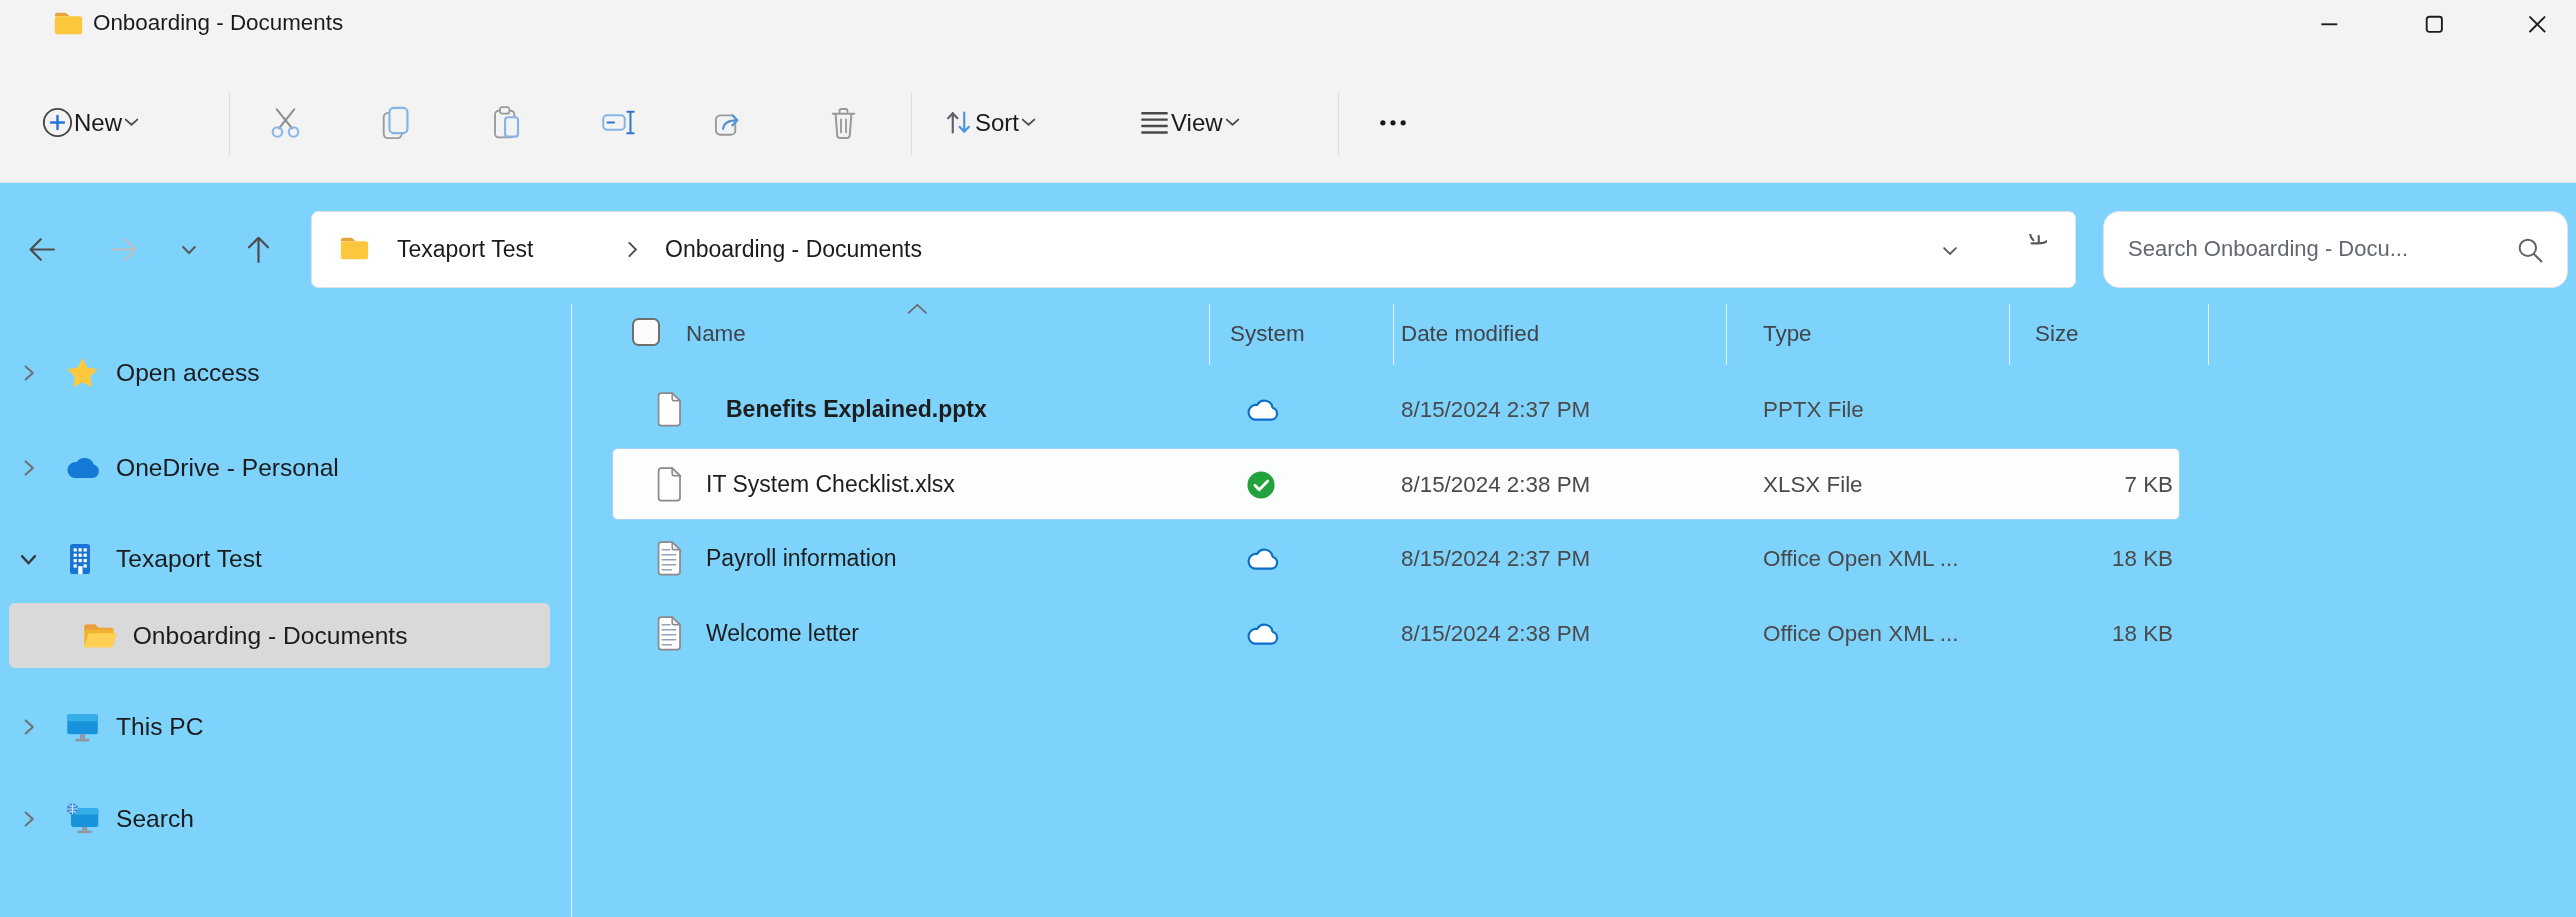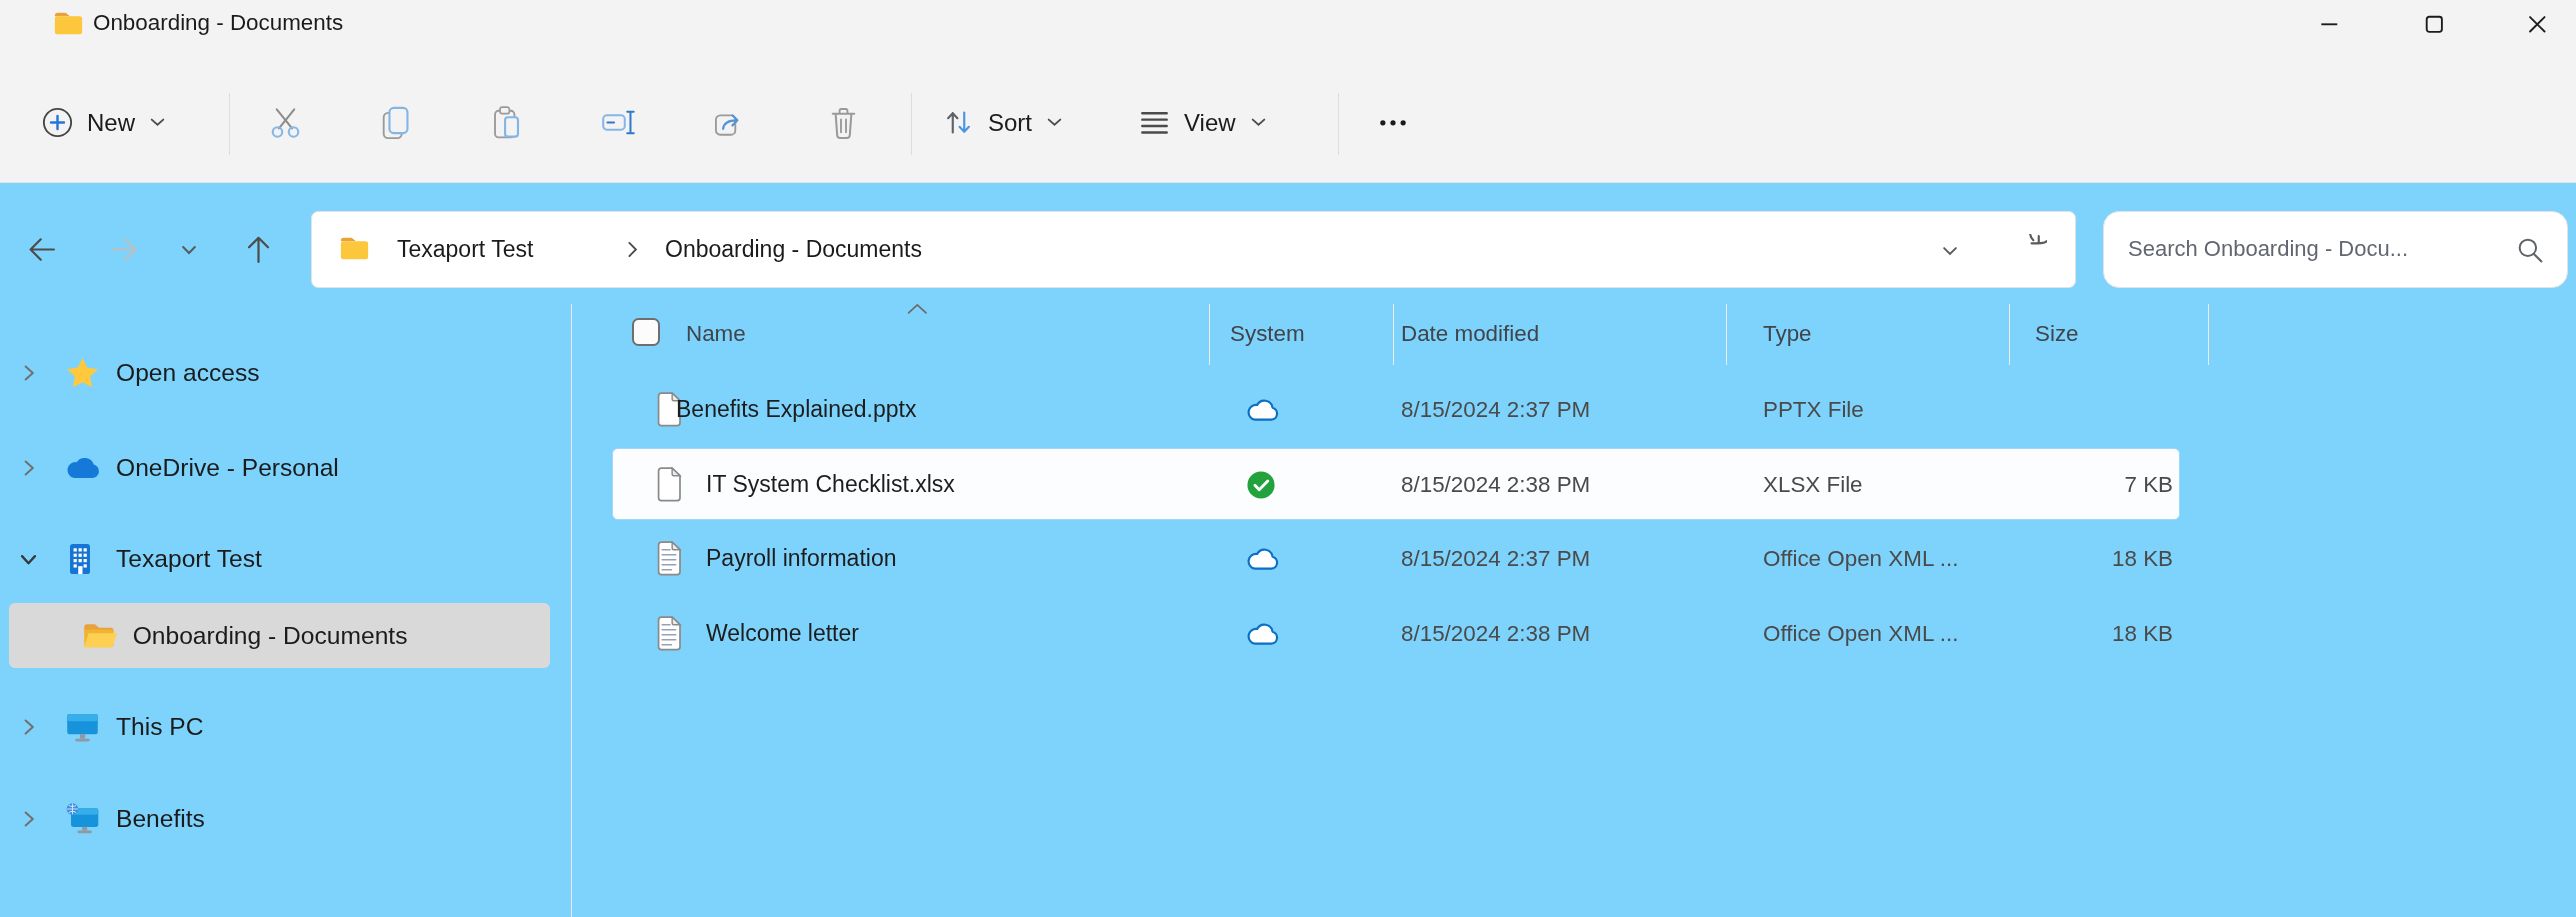--- a/index.html
+++ b/index.html
@@ -8,21 +8,21 @@
   .abs{position:absolute;}
   svg{display:block;}
 
   
   .topchrome{position:absolute;left:0;top:0;width:100%;height:183px;background:#f3f3f3;border-bottom:1.4px solid #e3e3e3;box-sizing:border-box;}
   .titlebar{position:absolute;left:0;top:0;width:100%;height:46px;}
   .title-text{position:absolute;left:93px;top:0;height:46px;line-height:46px;font-size:22.4px;color:#1b1b1b;white-space:nowrap;}
   .winbtn{position:absolute;top:5.8px;width:69px;height:36px;display:flex;align-items:center;justify-content:center;cursor:default;}
 
   
-  .tbtn{position:absolute;top:85px;height:75px;display:flex;align-items:center;gap:13px;}
+  .tbtn{position:absolute;top:85px;height:75px;display:flex;align-items:center;}
   .tlabel{font-size:24px;color:#1b1b1b;white-space:nowrap;}
   .tsep{position:absolute;top:93px;width:1.4px;height:62px;background:#dddddd;}
   .icbtn{position:absolute;top:85px;width:75px;height:75px;display:flex;align-items:center;justify-content:center;}
 
   
   .navbtn{position:absolute;top:224px;width:51px;height:51px;display:flex;align-items:center;justify-content:center;}
   .addressbar{position:absolute;left:311px;top:211px;width:1765px;height:77px;background:#fff;border:1.4px solid #e2e2e2;border-radius:7.2px;box-sizing:border-box;}
   .crumb{position:absolute;top:0;height:75px;line-height:75px;font-size:23px;color:#1b1b1b;white-space:nowrap;}
   .searchbox{position:absolute;left:2103px;top:211px;width:465px;height:77px;background:#fff;border:1.4px solid #e2e2e2;border-radius:16px;box-sizing:border-box;}
   .searchbox input{position:absolute;left:22px;top:4.3px;width:376px;height:64px;border:none;outline:none;background:transparent;font-family:"Liberation Sans",sans-serif;font-size:22px;color:#333;}
@@ -368,21 +368,21 @@
     <span class="sicon">
       <svg width="35" height="33" viewBox="0 0 48 46">
         <rect x="8" y="8" width="38" height="26" rx="3" fill="#1793dc"></rect>
         <rect x="8" y="8" width="38" height="9" rx="3" fill="#35aeea"></rect>
         <rect x="23.5" y="34" width="7" height="5" fill="#9099a1"></rect>
         <rect x="17" y="39" width="20" height="4" rx="2" fill="#9099a1"></rect>
         <circle cx="10" cy="9" r="8" fill="#3b8de0"></circle>
         <path d="M2.5 9 h15 M10 1.5 v15 M5 4 a9 9 0 0 0 10 0 M5 14 a9 9 0 0 1 10 0" fill="none" stroke="#cfe6fa" stroke-width="1.4"></path>
       </svg>
     </span>
-    <span class="slabel">Benefits</span>
+    <span class="slabel">Search</span>
   </div>
 
   <div class="checkbox"></div>
   <span class="hdr-label" style="left:686px;">Name</span>
   <span class="abs" style="left:905px;top:302px;">
     <svg width="24.6" height="14.5" viewBox="0 0 34 20">
         <path d="M5 15 L17 4 L29 15" fill="none" stroke="#6b6b6b" stroke-width="2.4" stroke-linecap="round"></path>
       </svg>
   </span>
   <span class="hdr-label" style="left:1230px;">System</span>
@@ -395,21 +395,21 @@
   <div class="col-sep" style="left:2009px;"></div>
   <div class="col-sep" style="left:2208px;"></div>
 
   <div class="row" style="top:372px;">
     <span class="ficon">
       <svg width="30" height="38" viewBox="0 0 42 52">
         <path d="M9 2.5 h15 L35 13 v31 q0 4-4 4 H9 q-4 0-4-4 V6.5 q0-4 4-4 z" fill="#fff" stroke="#8a8a8a" stroke-width="2.4" stroke-linejoin="round"></path>
         <path d="M24 2.5 L35 13 H26.5 q-2.5 0-2.5-2.5 z" fill="#ececec" stroke="#8a8a8a" stroke-width="2"></path>
       </svg>
     </span>
-    <span class="cell name" style="left:676px;">Benefits Explained.pptx</span>
+    <span class="cell name" style="left:726px;font-weight:bold;">Benefits Explained.pptx</span>
     <span class="sticon">
       <svg width="33" height="26" viewBox="0 0 46 36">
         <path d="M12.5 31.5 h22.5 a8.5 8.5 0 0 0 2-16.7 A11.5 11.5 0 0 0 15.5 11 A9.5 9.5 0 0 0 12.5 31.5 z" fill="#fff" stroke="#0c6ec6" stroke-width="3" stroke-linejoin="round"></path>
       </svg>
     </span>
     <span class="cell meta" style="left:1401px;">8/15/2024 2:37 PM</span>
     <span class="cell meta" style="left:1763px;">PPTX File</span>
   </div>
 
   <div class="row" style="top:447px;">

